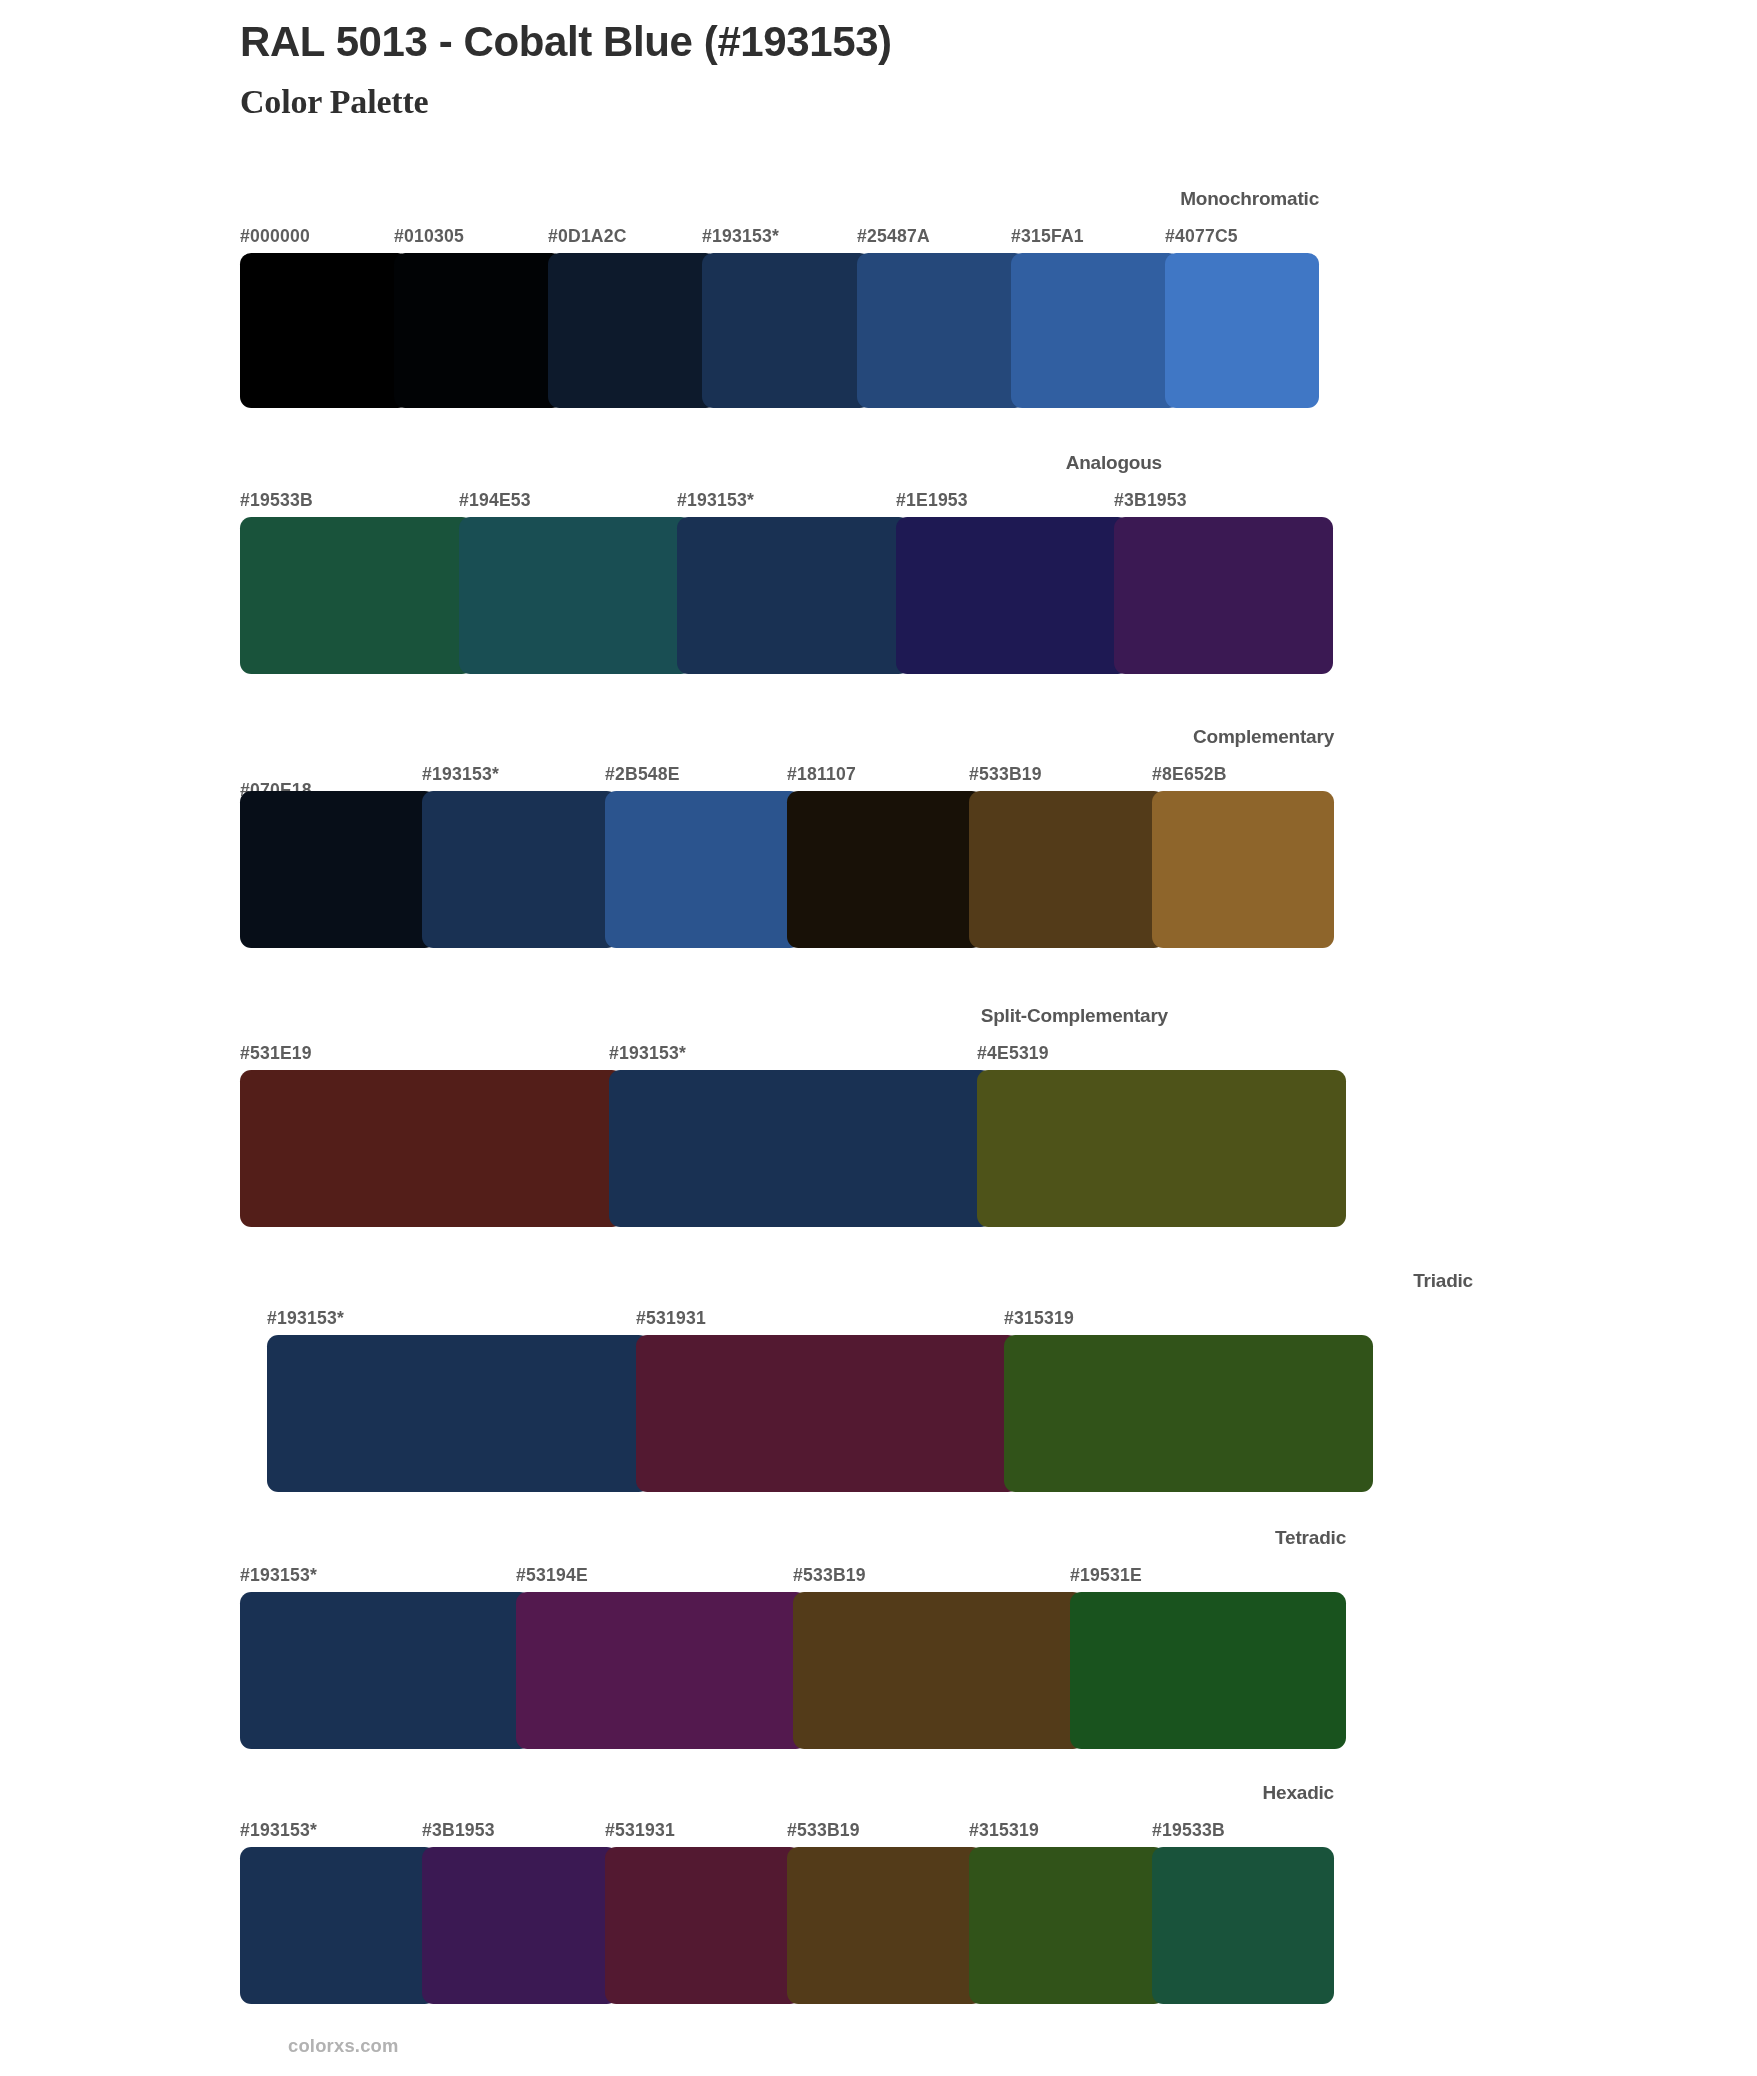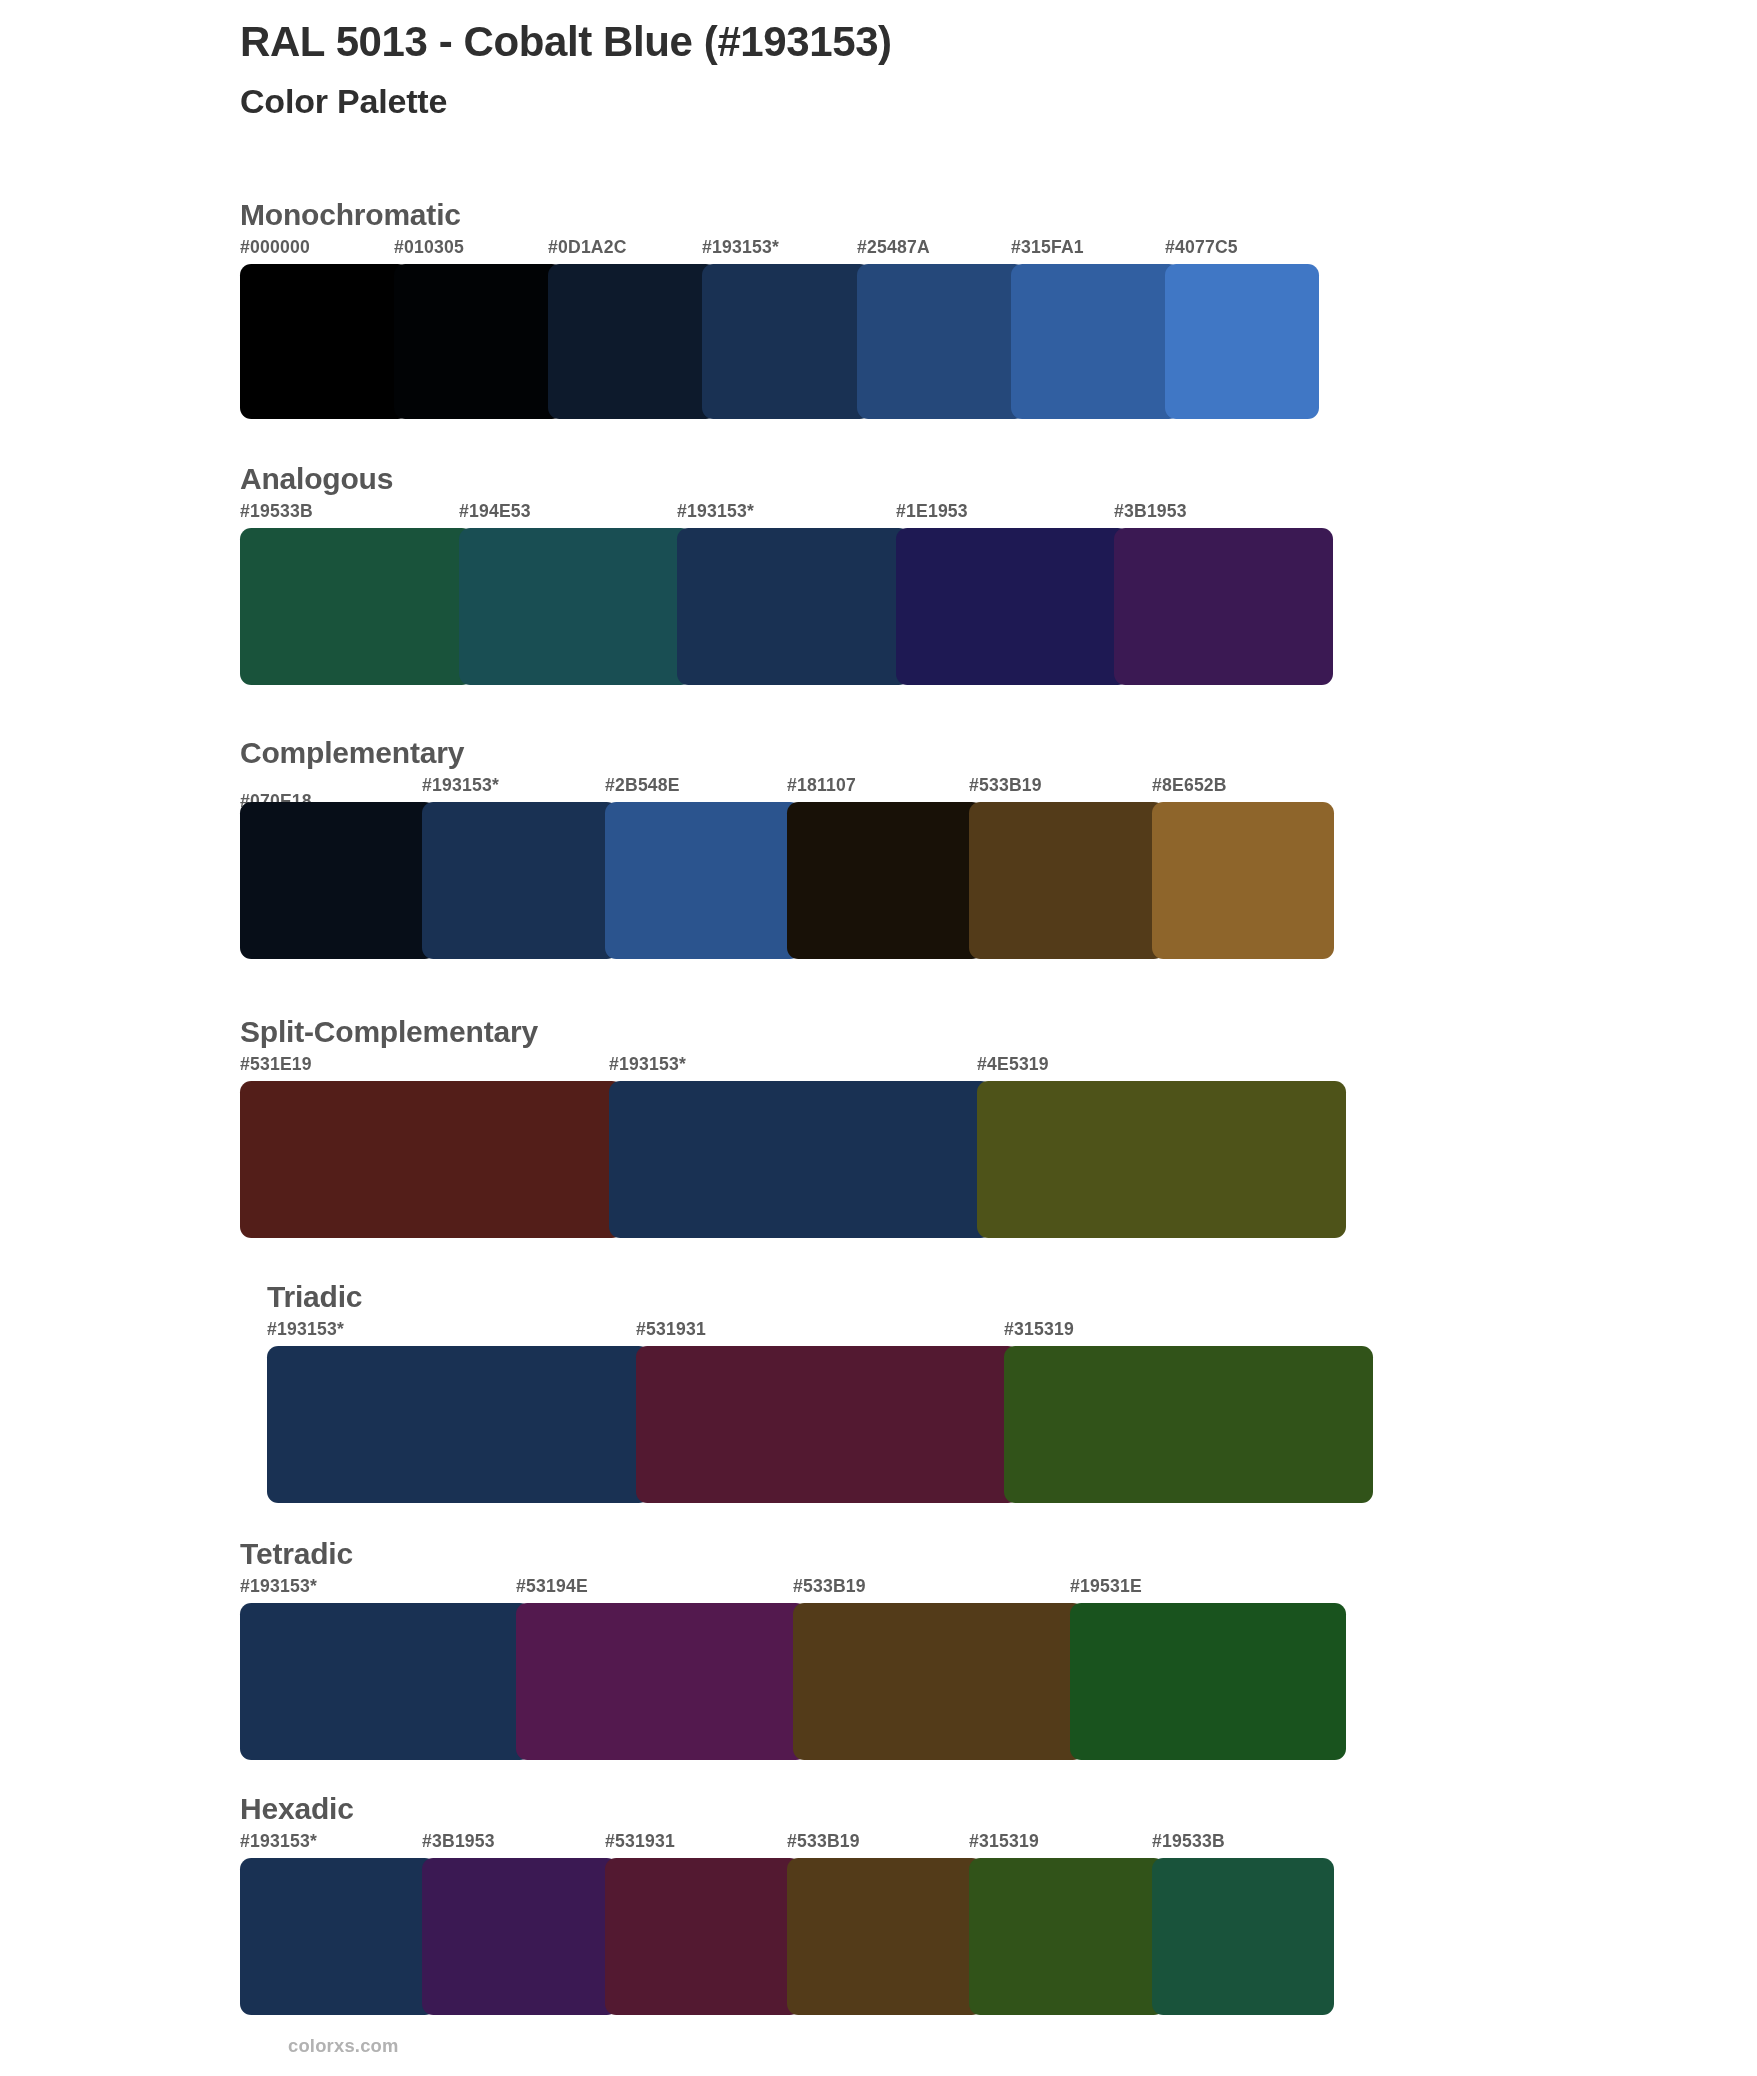--- a/index.html
+++ b/index.html
@@ -43,42 +43,44 @@
   }
   .page-subtitle {
     font-size: 34px;
     font-weight: bold;
     color: #2f2f2f;
     letter-spacing: -0.2px;
     line-height: 1.15;
     margin: 0;
     padding-top: 17.6px;
     white-space: nowrap;
+    font-family: Liberation Serif, serif;
   }
 
   
   .sections {
     position: absolute;
     left: 0;
     top: 0;
     width: 1757px;
   }
   .section {
     position: absolute;
     left: 240px;
   }
   .section-title {
-    font-size: 30px;
+    font-size: 19px;
     font-weight: bold;
     color: #565656;
     letter-spacing: -0.2px;
     line-height: 1;
-    margin: 15px 0 0 0;
+    margin: 4px 0 0 0;
     white-space: nowrap;
     height: 37px;
+    text-align: right;
   }
   .labels {
     position: relative;
     height: 27px;
     width: 100%;
   }
   .hex-label {
     position: absolute;
     top: 0;
     font-size: 17.6px;

